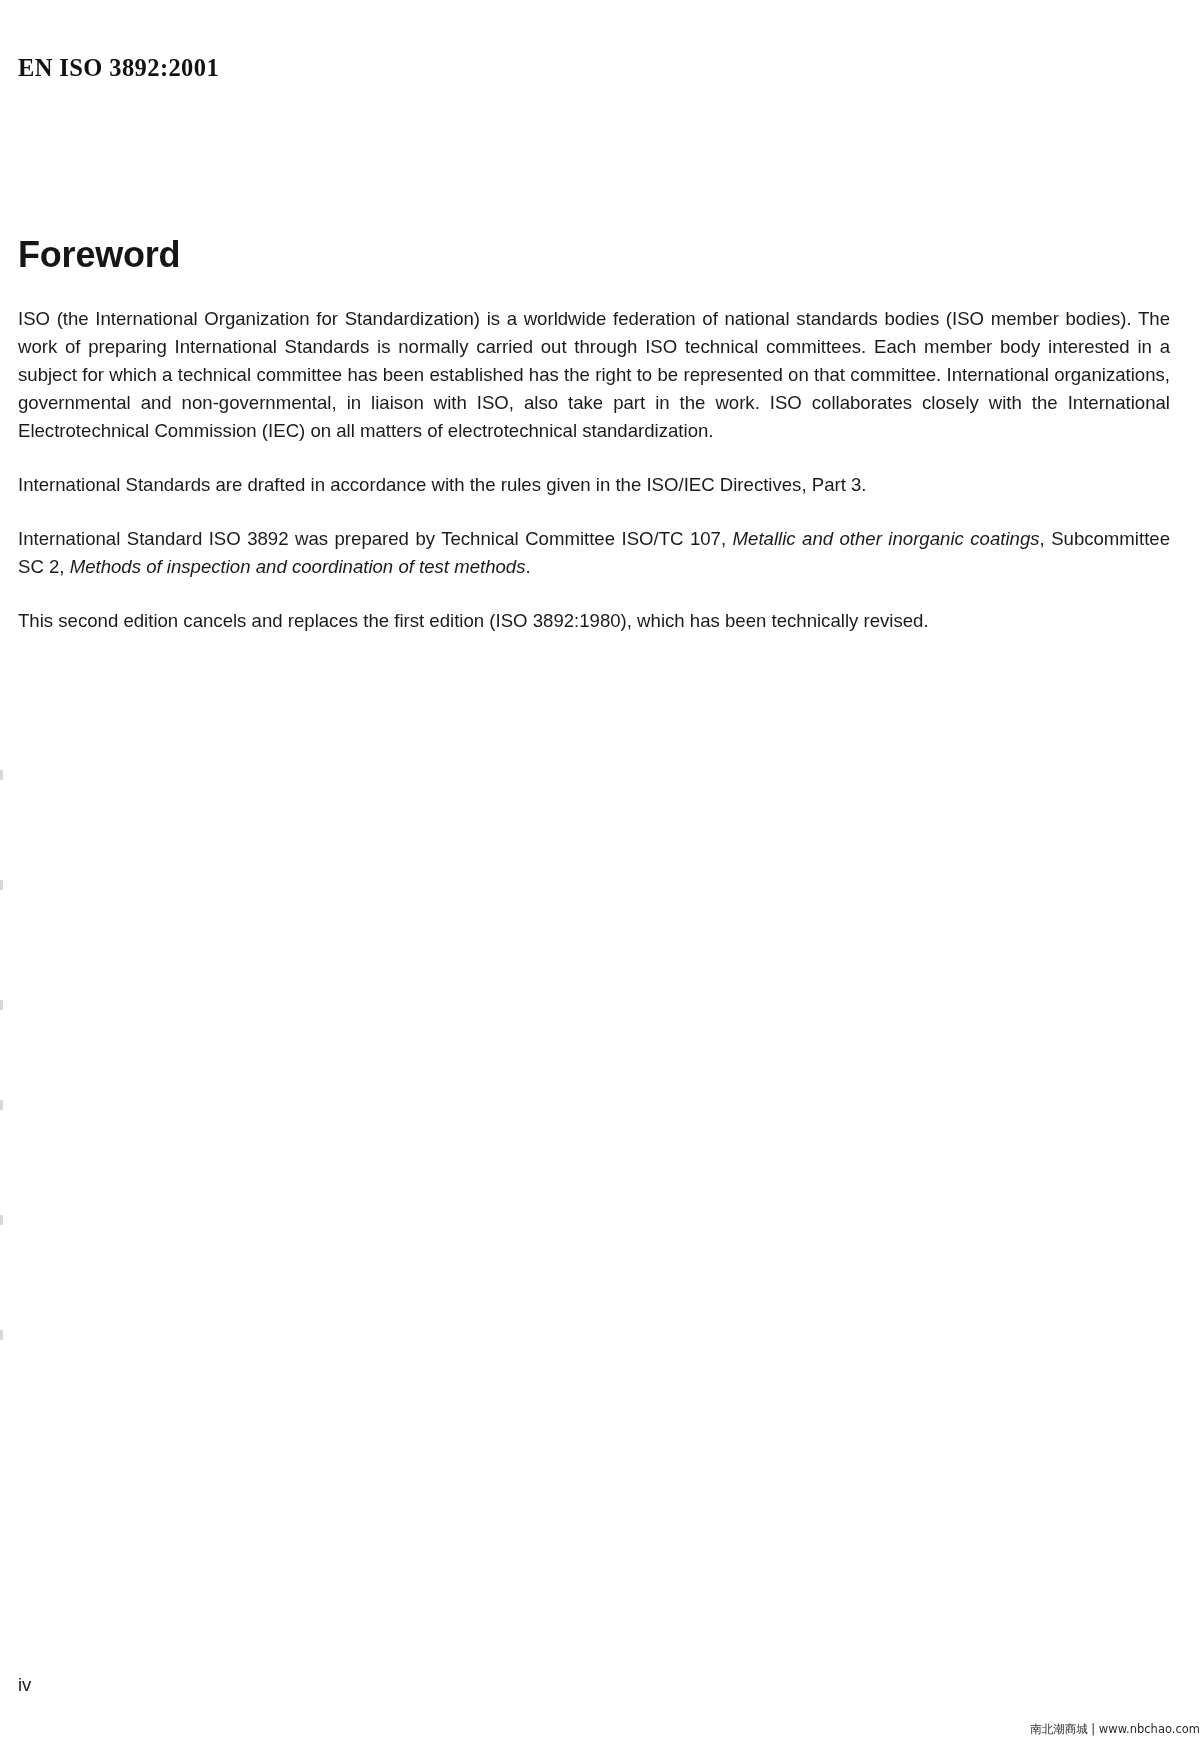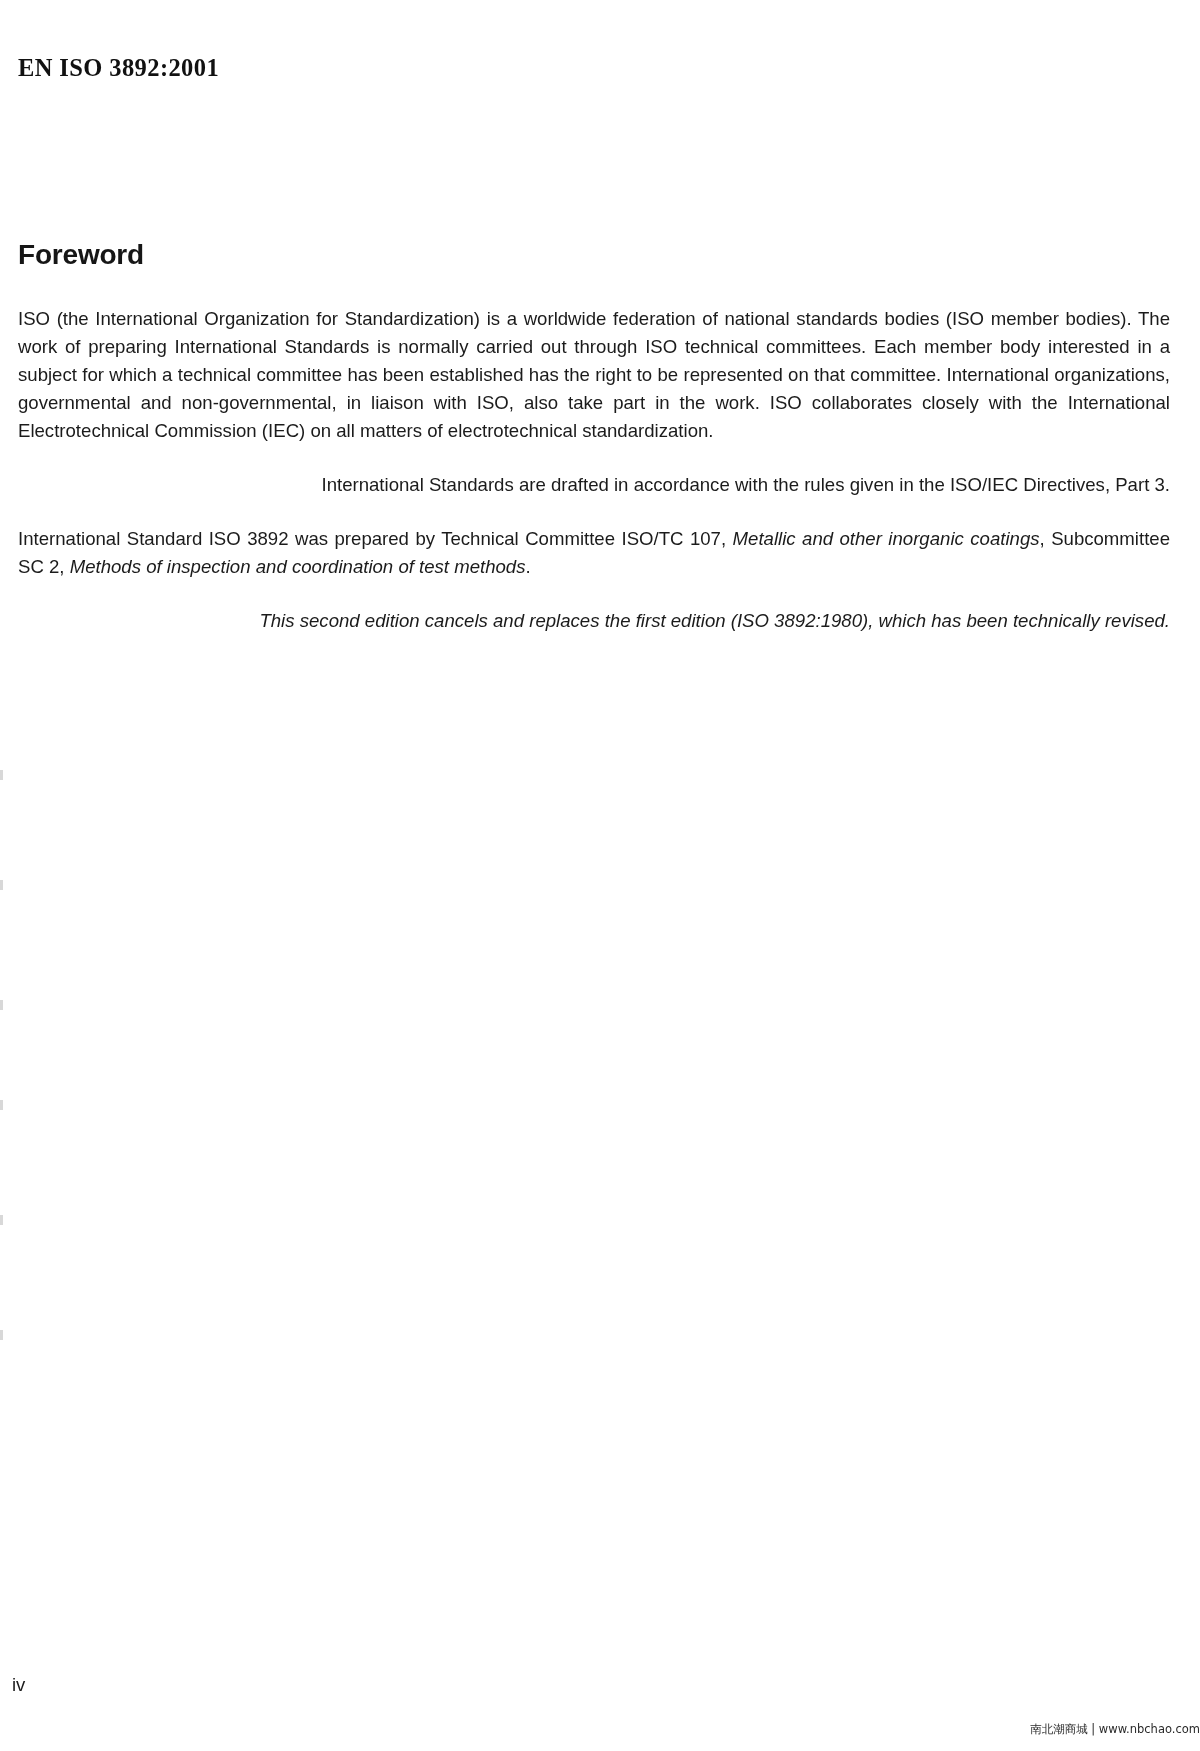--- a/index.html
+++ b/index.html
@@ -41,51 +41,51 @@
   .content {
     position: absolute;
     left: 18px;
     top: 238px;
     width: 1152px;
   }
 
   .section-title {
     font-family: "Liberation Sans", sans-serif;
     font-weight: bold;
-    font-size: 28px;
+    font-size: 36px;
     line-height: 34px;
     color: #161616;
     margin: 0 0 33px 0;
     letter-spacing: -0.2px;
   }
 
   .para {
     font-family: "Liberation Sans", sans-serif;
     font-size: 18.6px;
     line-height: 28px;
     color: #1b1b1b;
     text-align: justify;
     text-justify: inter-word;
     margin: 0 0 26px 0;
     -webkit-hyphens: none;
     hyphens: none;
   }
-  .para:last-child { margin-bottom: 3px; font-style: italic; }
+  .para:last-child { margin-bottom: 3px; }
 
   
-  .para.short { text-align: right; }
+  .para.short { text-align: left; }
 
   .para em {
     font-style: italic;
   }
 
   
   .page-number {
     position: absolute;
-    left: 12px;
+    left: 18px;
     top: 1674px;
     font-family: "Liberation Sans", sans-serif;
     font-size: 18.5px;
     line-height: 22px;
     color: #1b1b1b;
   }
 
   .watermark {
     position: absolute;
     left: 0;

